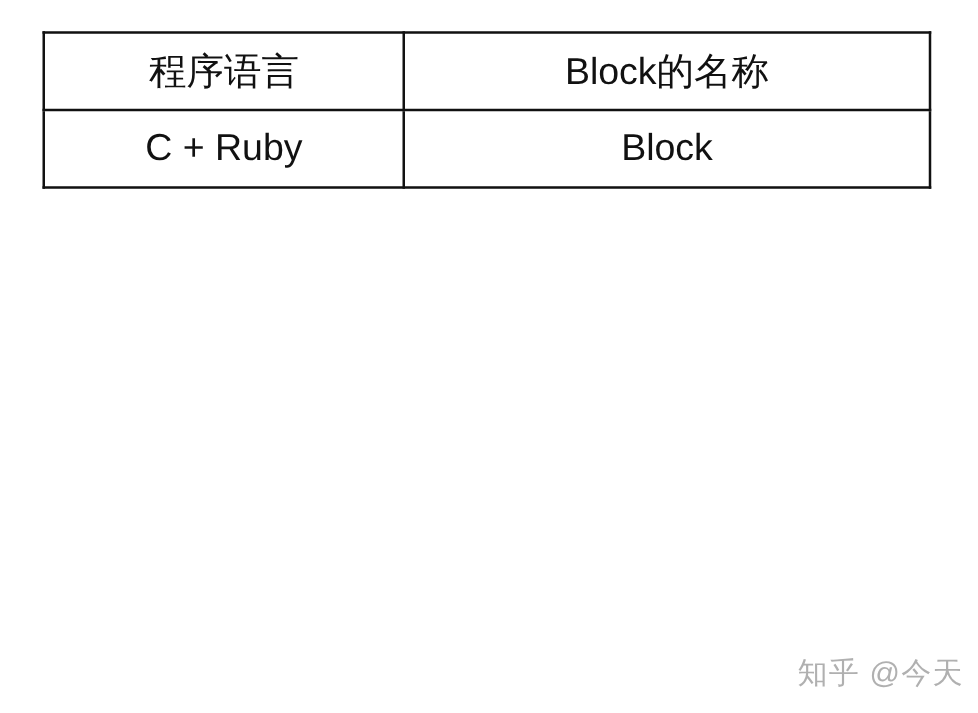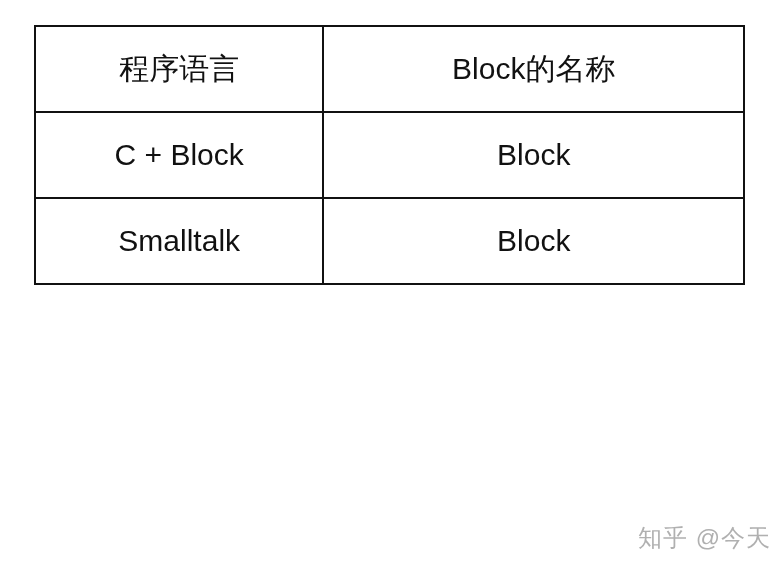--- a/index.html
+++ b/index.html
@@ -10,21 +10,21 @@
       border-collapse: collapse;
       width: 711px;
     }
     table.grid td, table.grid th {
       border: 2px solid #111;
       height: 60px;
       text-align: center;
       vertical-align: middle;
       font-size: 30px;
       font-weight: normal;
-      padding: 12px;
+      padding: 0;
     }
     table.grid col.c1 { width: 289px; }
     table.grid col.c2 { width: 422px; }
     .watermark {
       position: absolute; left: 638px; top: 522px;
       font-size: 24px; color: rgba(150,150,150,0.75);
       letter-spacing: 1px;
       font-family: Liberation Sans, sans-serif;
     }
   </style>
@@ -37,23 +37,19 @@
       <col class="c2">
     </colgroup>
   <thead>
     <tr>
       <th>程序语言</th>
       <th>Block的名称</th>
     </tr>
   </thead>
   <tbody>
     <tr>
-      <td>C + Block</td>
-      <td>Block</td>
-    </tr>
-    <tr>
-      <td>Smalltalk</td>
+      <td>C + Ruby</td>
       <td>Block</td>
     </tr>
   </tbody>
 </table>
 
 <div class="watermark">知乎 @今天</div>
 
 </body></html>

